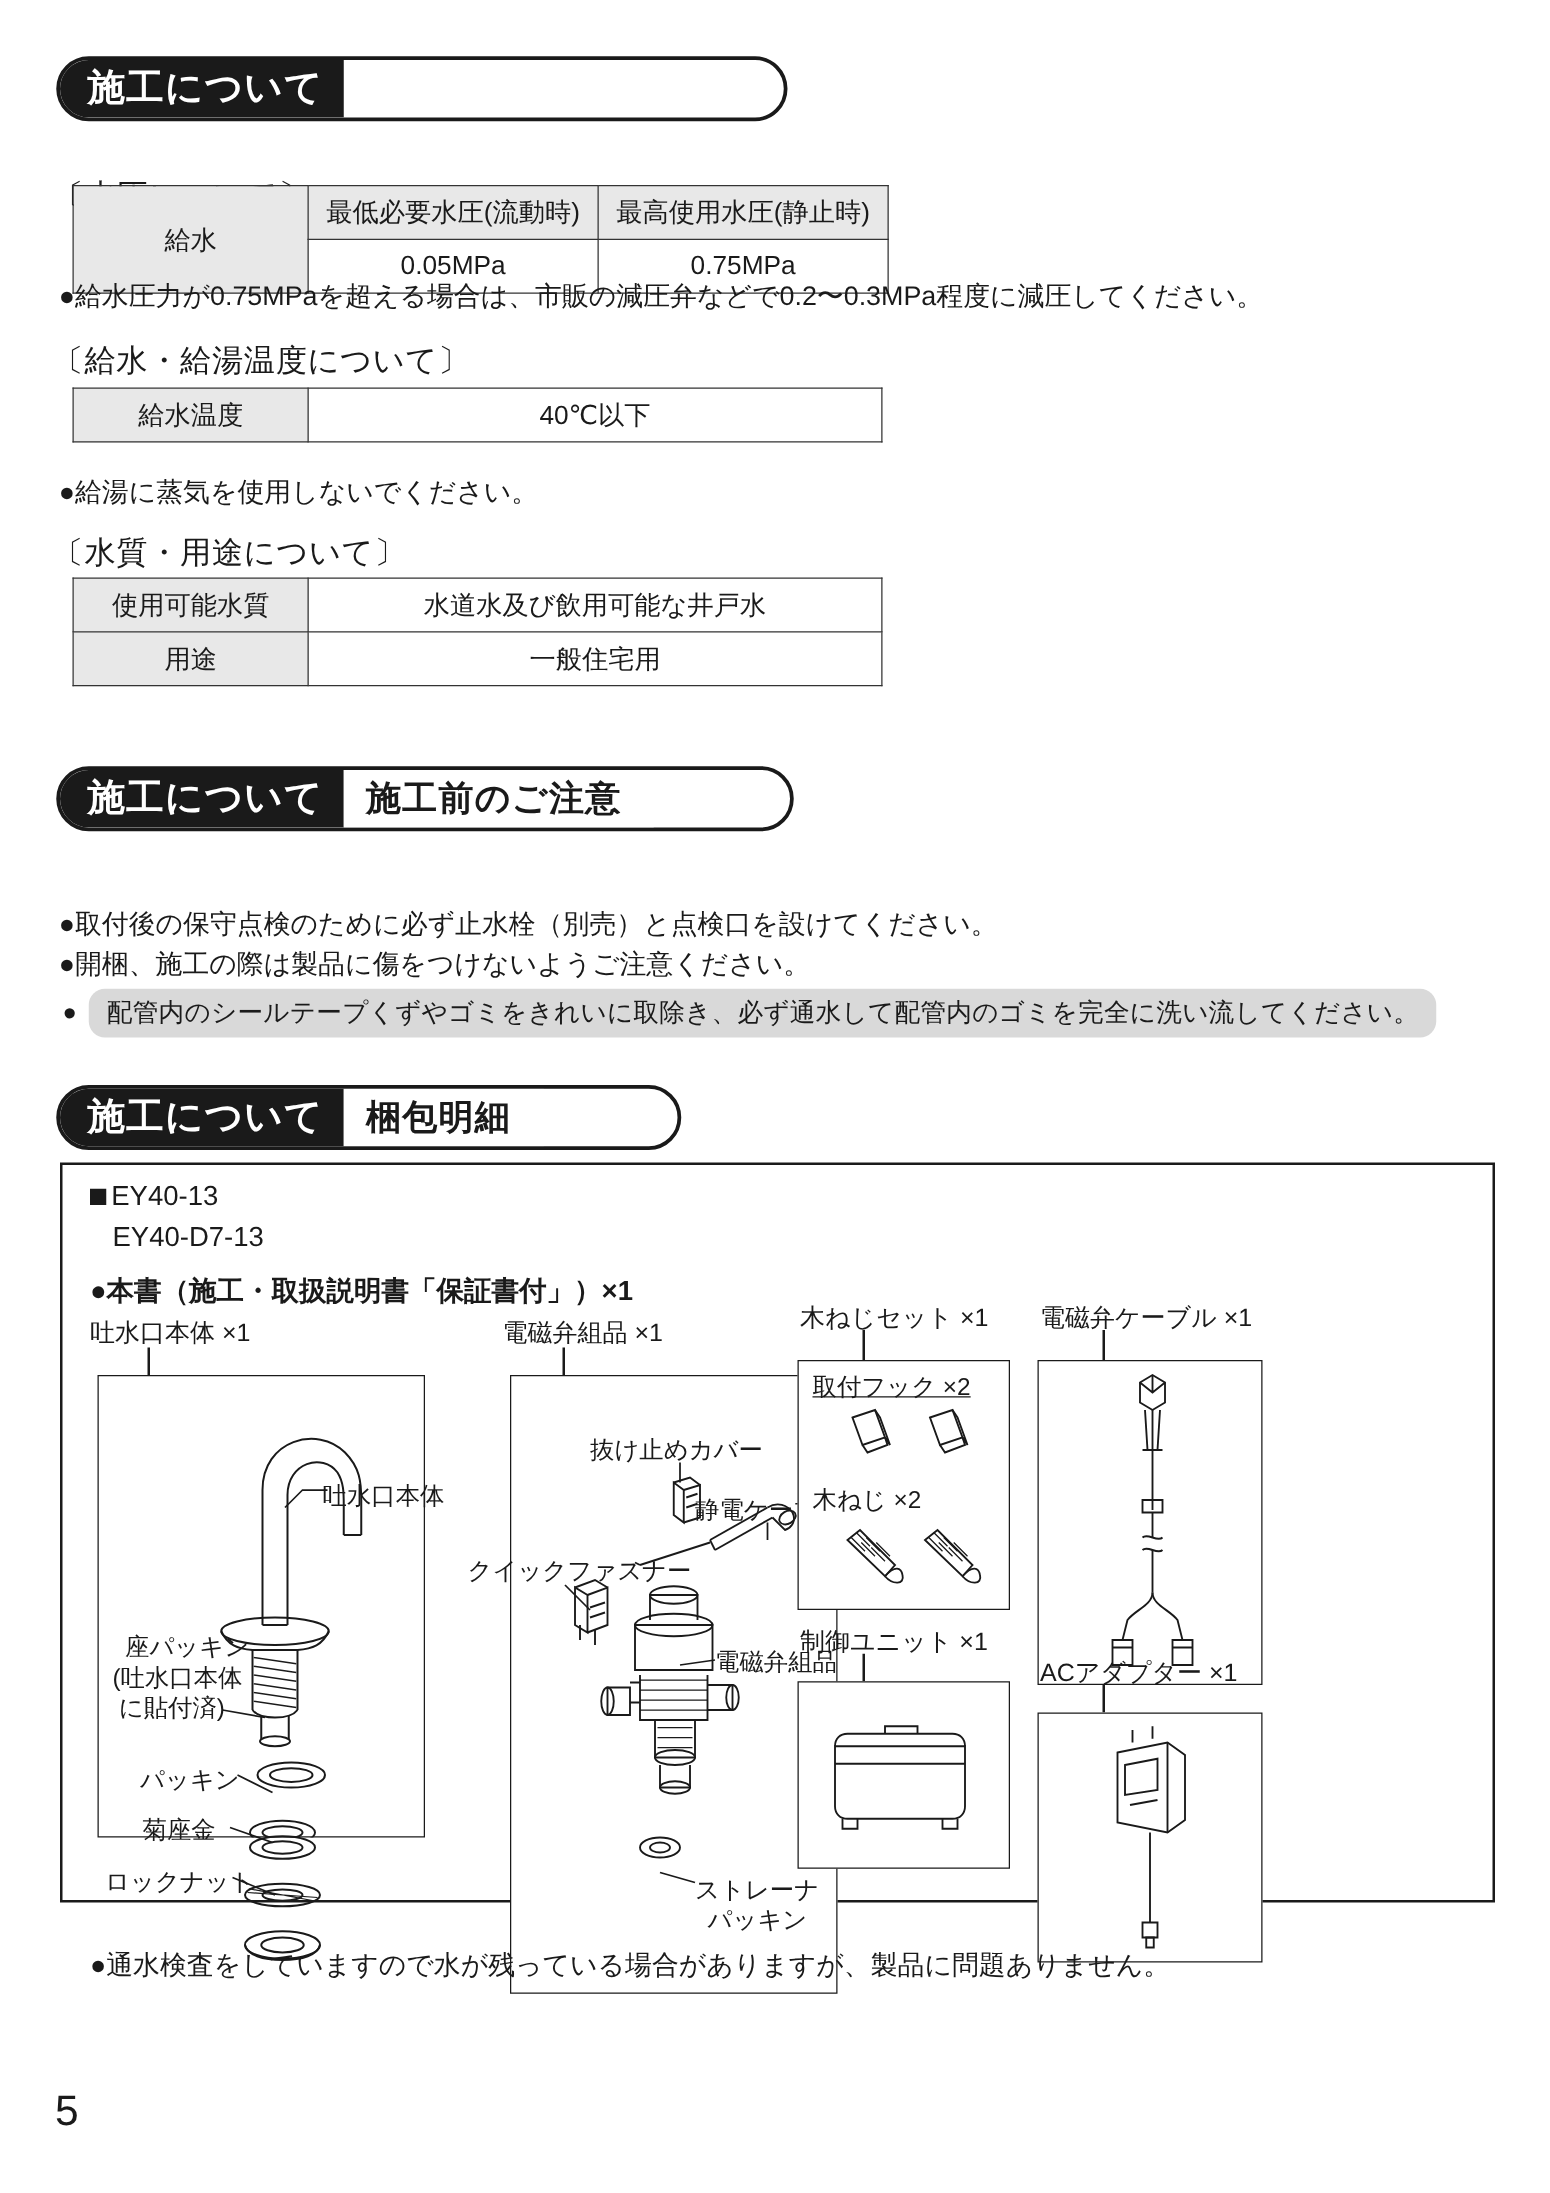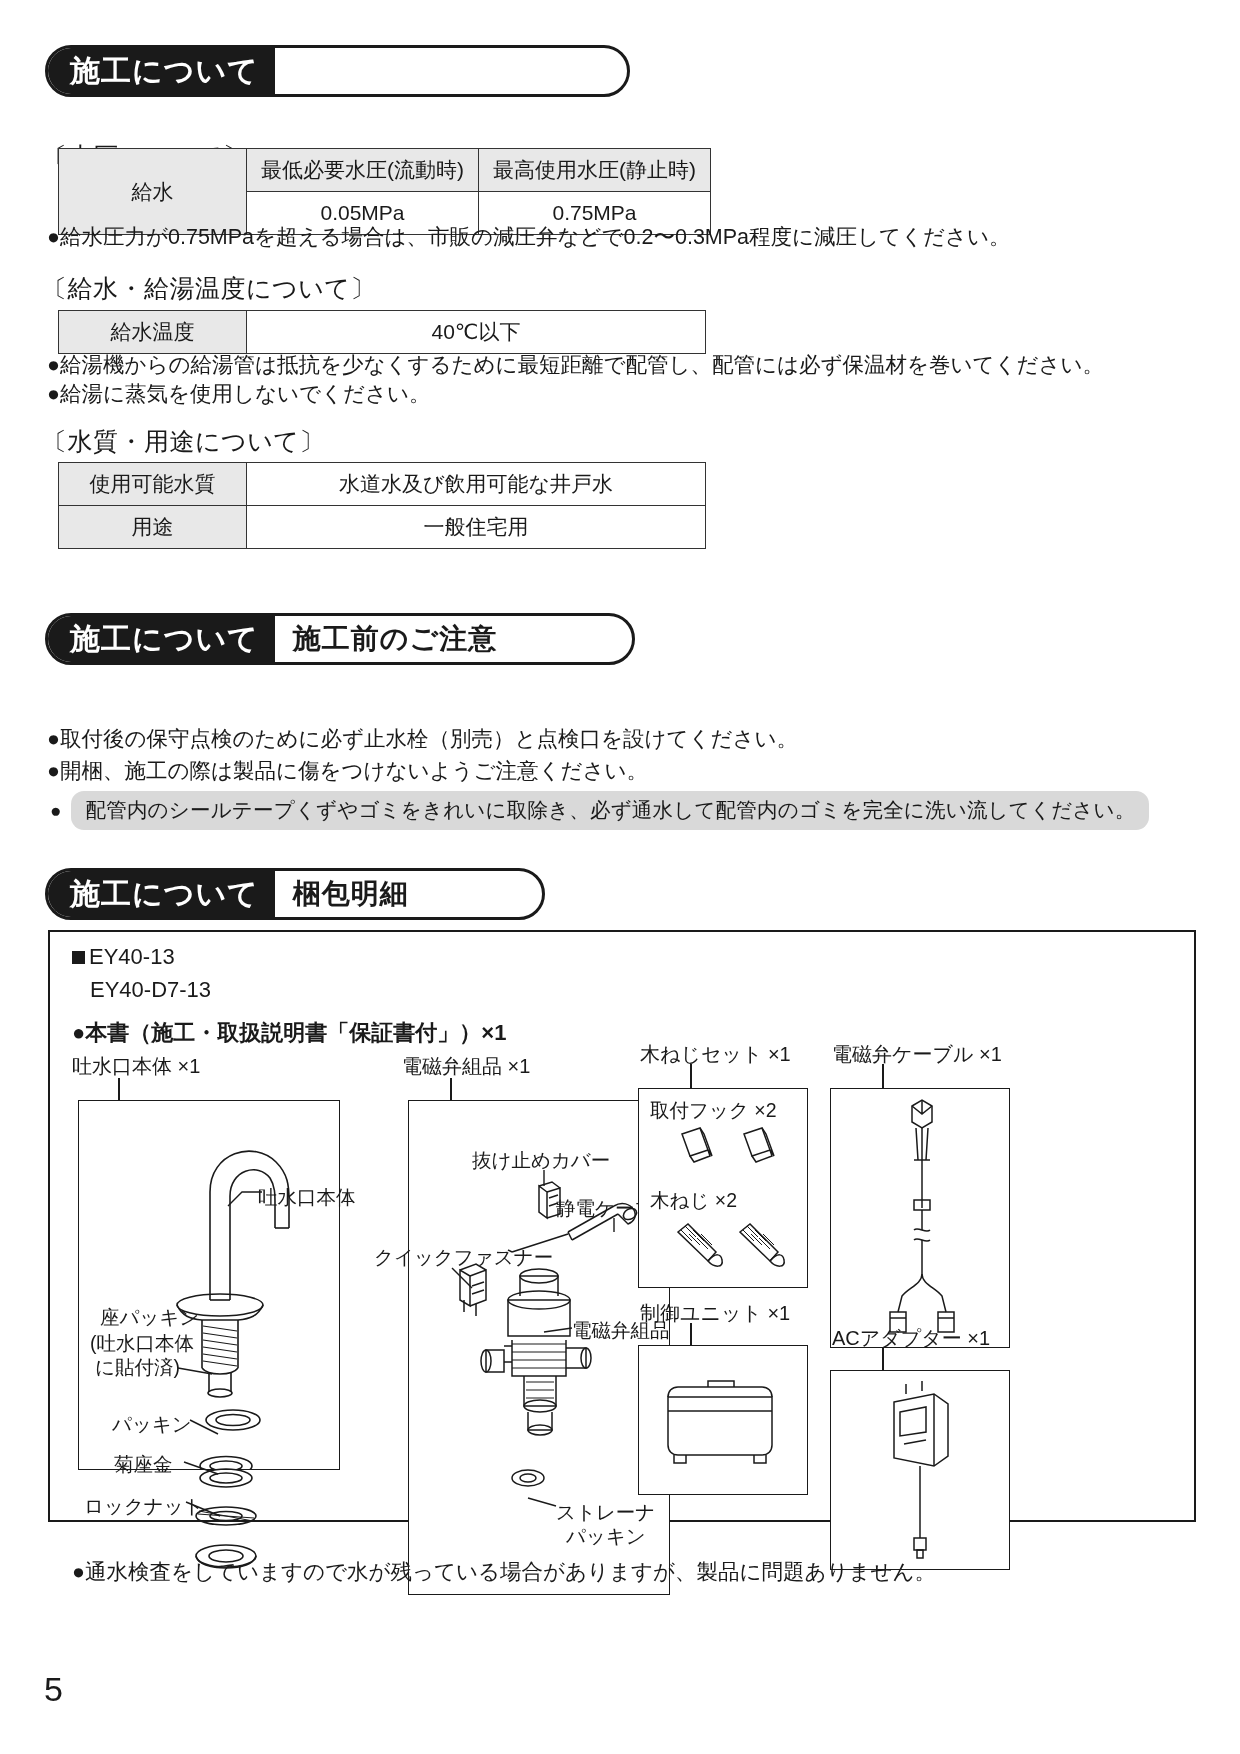--- a/index.html
+++ b/index.html
@@ -214,21 +214,20 @@
 
   <table class="spec" style="left:58px; top:310px; width:637px;">
     <tbody>
         <tr>
       <td class="hd" style="width:183px;">給水温度</td>
       <td style="width:454px;">40℃以下</td>
     </tr>
   </tbody>
     </table>
 
-  <div class="bullet" style="left:47px; top:350px;">●給湯機からの給湯管は抵抗を少なくするために最短距離で配管し、配管には必ず保温材を巻いてください。</div>
   <div class="bullet" style="left:47px; top:379px;">●給湯に蒸気を使用しないでください。</div>
 
   <div class="subhead" style="left:42px; top:425px;">〔水質・用途について〕</div>
 
   <table class="spec" style="left:58px; top:462px; width:637px;">
     <tbody>
         <tr>
       <td class="hd" style="width:183px;text-align:center;">使用可能水質</td>
       <td style="width:454px;">水道水及び飲用可能な井戸水</td>
     </tr>
@@ -419,21 +418,21 @@
   <div class="inner-label" style="left:556px; top:1500px;">ストレーナ</div>
   <div class="inner-label" style="left:566px; top:1524px;">パッキン</div>
   <svg style="position:absolute; left:520px; top:1490px;" width="44" height="26">
     <path d="M36 16 L8 8" stroke="#1a1a1a" stroke-width="1.4" fill="none"></path>
   </svg>
 
   <div class="item-caption" style="left:640px; top:1041px;">木ねじセット ×1</div>
   <div class="leader" style="left:690px; top:1064px; height:24px;"></div>
   <div class="item-box" style="left:638px; top:1088px; width:170px; height:200px;"></div>
 
-  <div class="inner-label" style="left:650px; top:1098px;">取付フック ×2</div>
+  <div class="inner-label" style="left:650px; top:1098px;text-decoration:underline;">取付フック ×2</div>
   <div class="inner-label" style="left:650px; top:1188px;">木ねじ ×2</div>
 
   <svg style="position:absolute; left:638px; top:1088px;" width="170" height="200" viewBox="0 0 170 200">
     <g fill="none" stroke="#1a1a1a" stroke-width="1.5">
 
       <path d="M44 46 L62 40 L70 62 L52 68 Z"></path>
       <path d="M52 68 L56 74 L72 68 L70 62"></path>
       <path d="M62 40 L66 46 L74 68 L70 62"></path>
 
       <path d="M106 46 L124 40 L132 62 L114 68 Z"></path>

